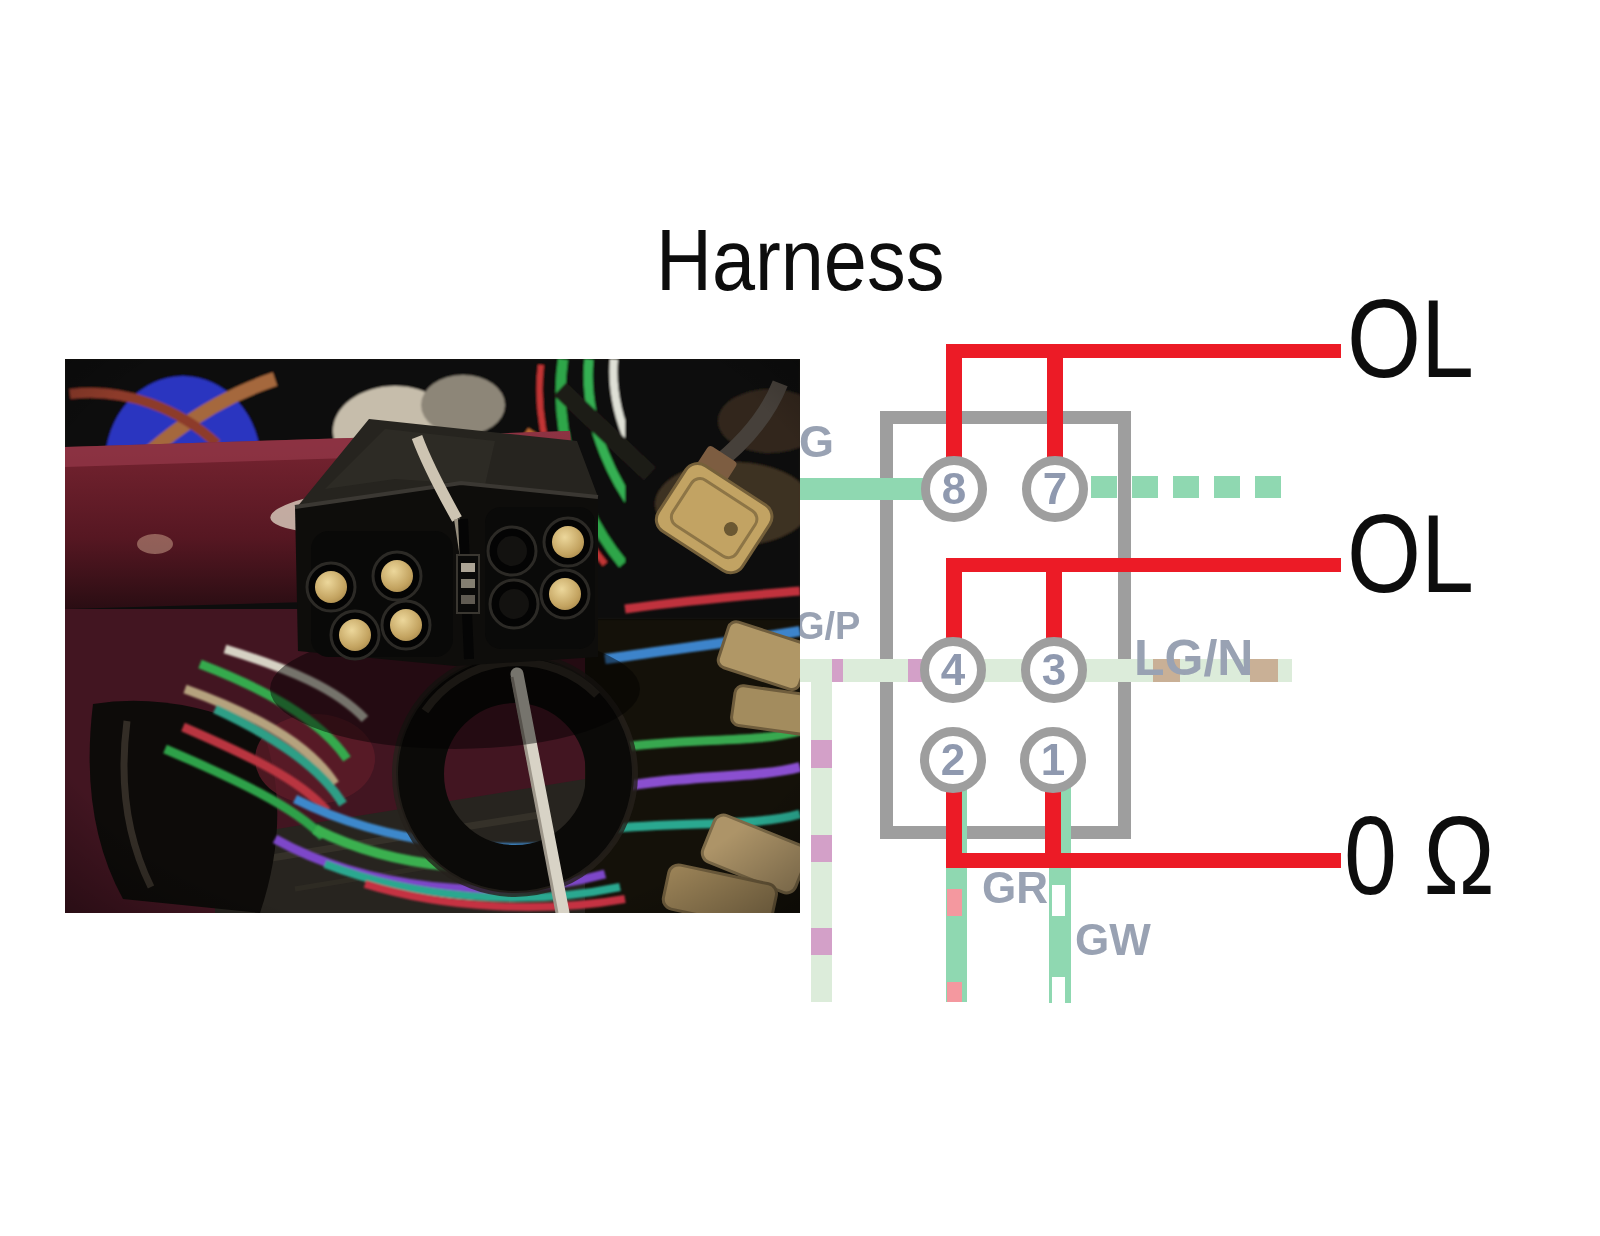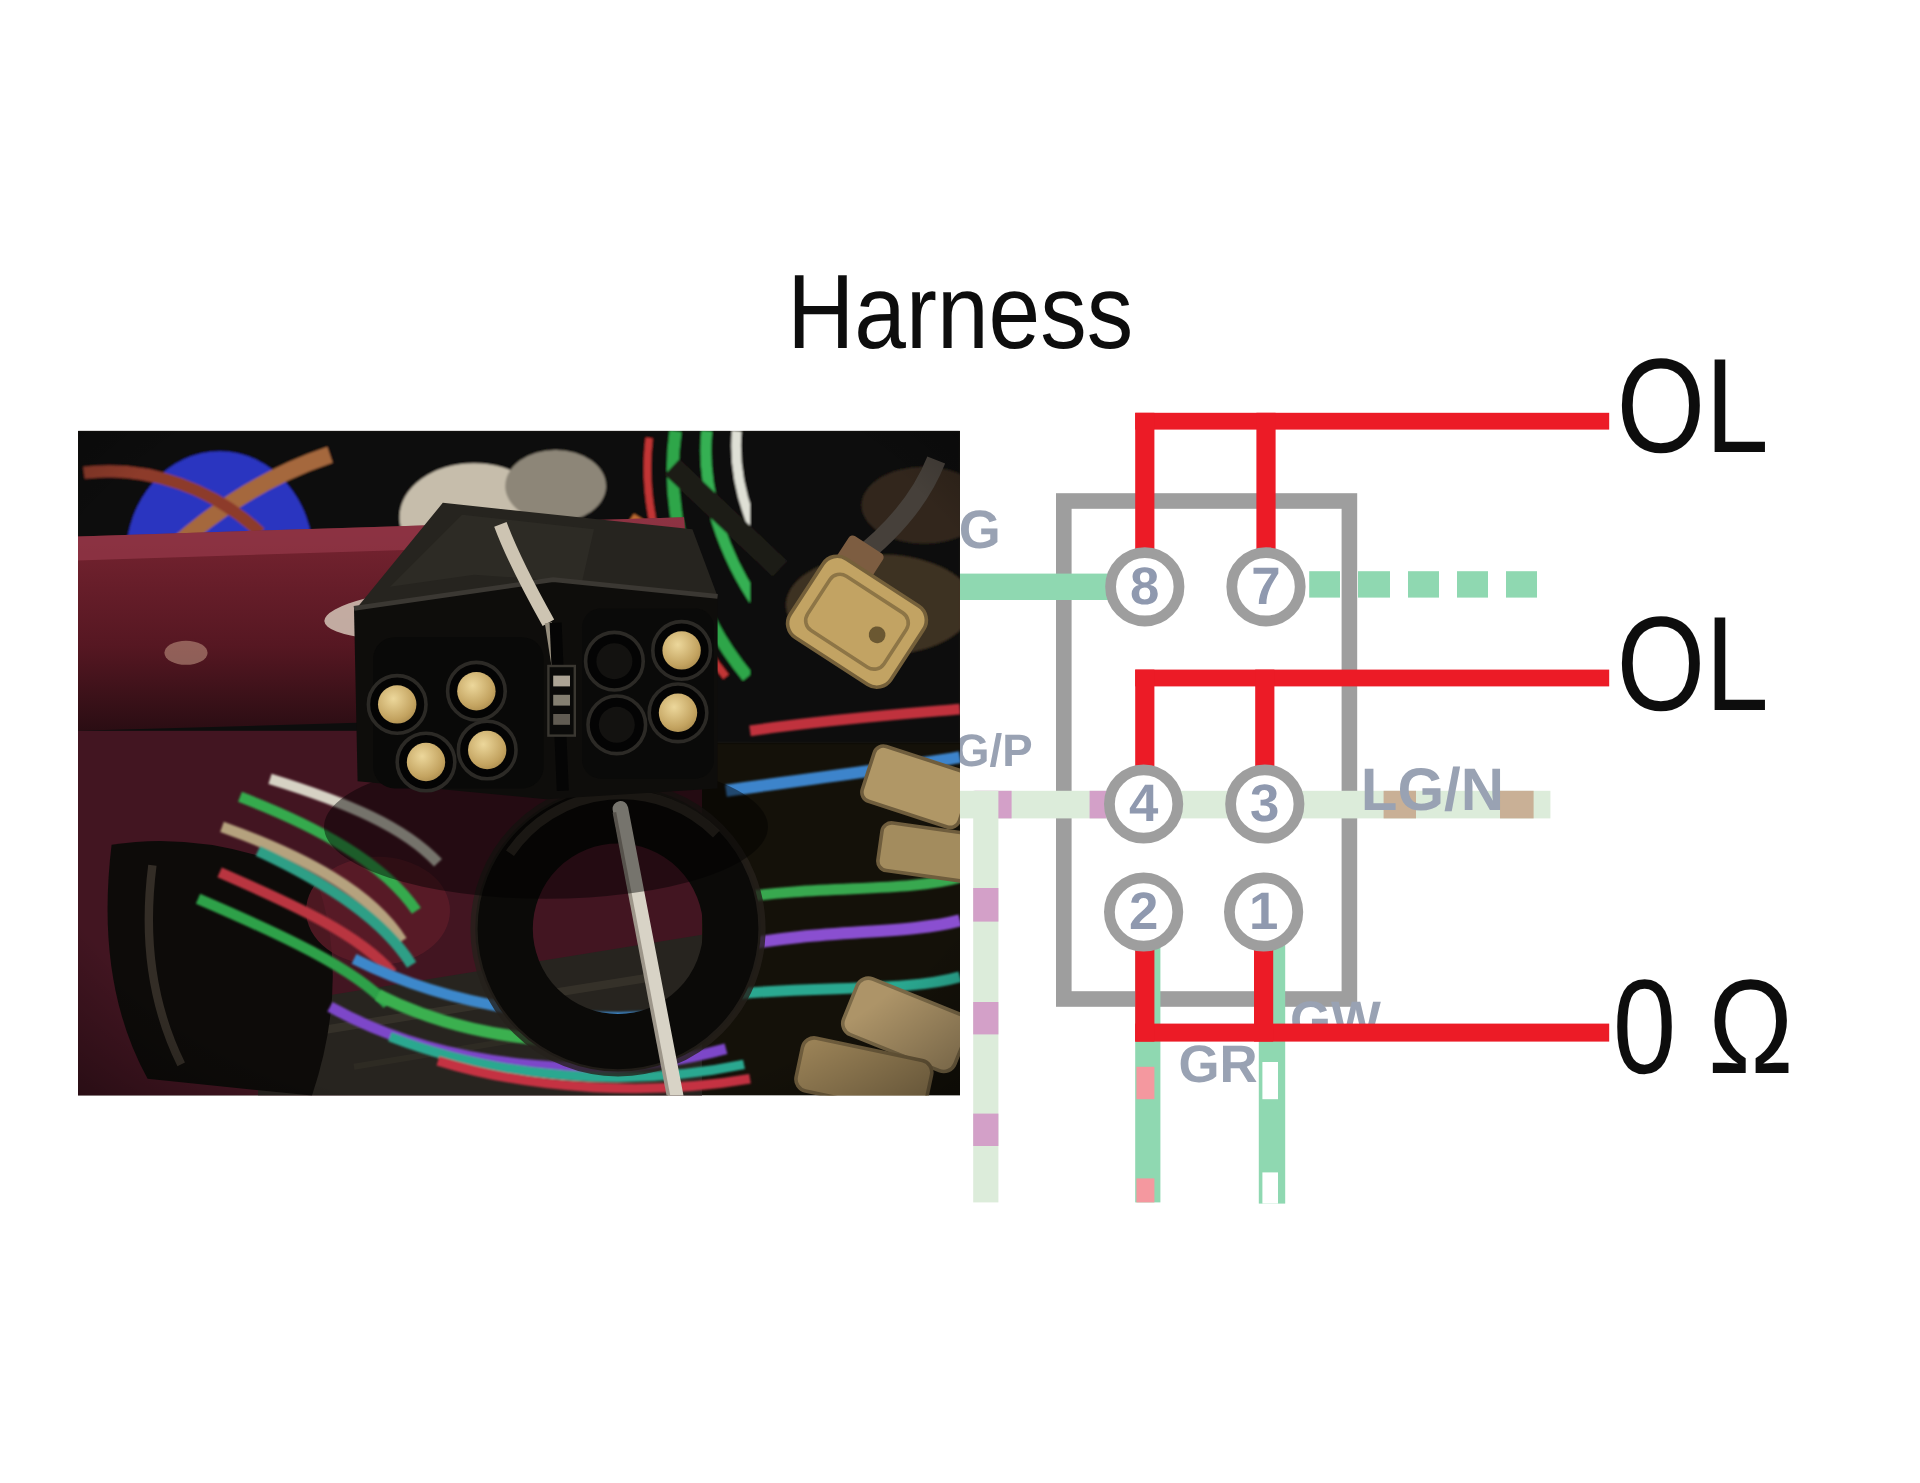--- a/index.html
+++ b/index.html
@@ -94,21 +94,21 @@
     <span>2</span>
   </div>
 <div class="abs pin" style="left:1020px;top:727px;">
     <span>1</span>
   </div>
 
 <div class="abs wirelabel" style="left:799px;top:419px;font-size:45px;">G</div>
 <div class="abs wirelabel" style="left:795px;top:607px;font-size:38px;">G/P</div>
 <div class="abs wirelabel" style="left:1134px;top:605px;font-size:50px;margin-top:28px;">LG/N</div>
 <div class="abs wirelabel" style="left:982px;top:838px;font-size:44px;margin-top:28px;">GR</div>
-<div class="abs wirelabel" style="left:1075px;top:829px;font-size:44px;">GW</div>
+<div class="abs wirelabel" style="left:1075px;top:918px;font-size:44px;">GW</div>
 
 <div class="abs measure" style="left:1347px;top:283px;">OL</div>
 <div class="abs measure" style="left:1347px;top:498px;">OL</div>
 <div class="abs measure" style="left:1344px;top:800px;">0 Ω</div>
 
 <div class="abs photo" style="left:65px;top:359px;width:735px;height:554px;">
 <svg width="735" height="554" viewBox="0 0 735 554" preserveAspectRatio="none">
   <defs>
     <linearGradient id="maroon" x1="0" y1="0" x2="0" y2="1">
       <stop offset="0" stop-color="#7a2532"></stop>

